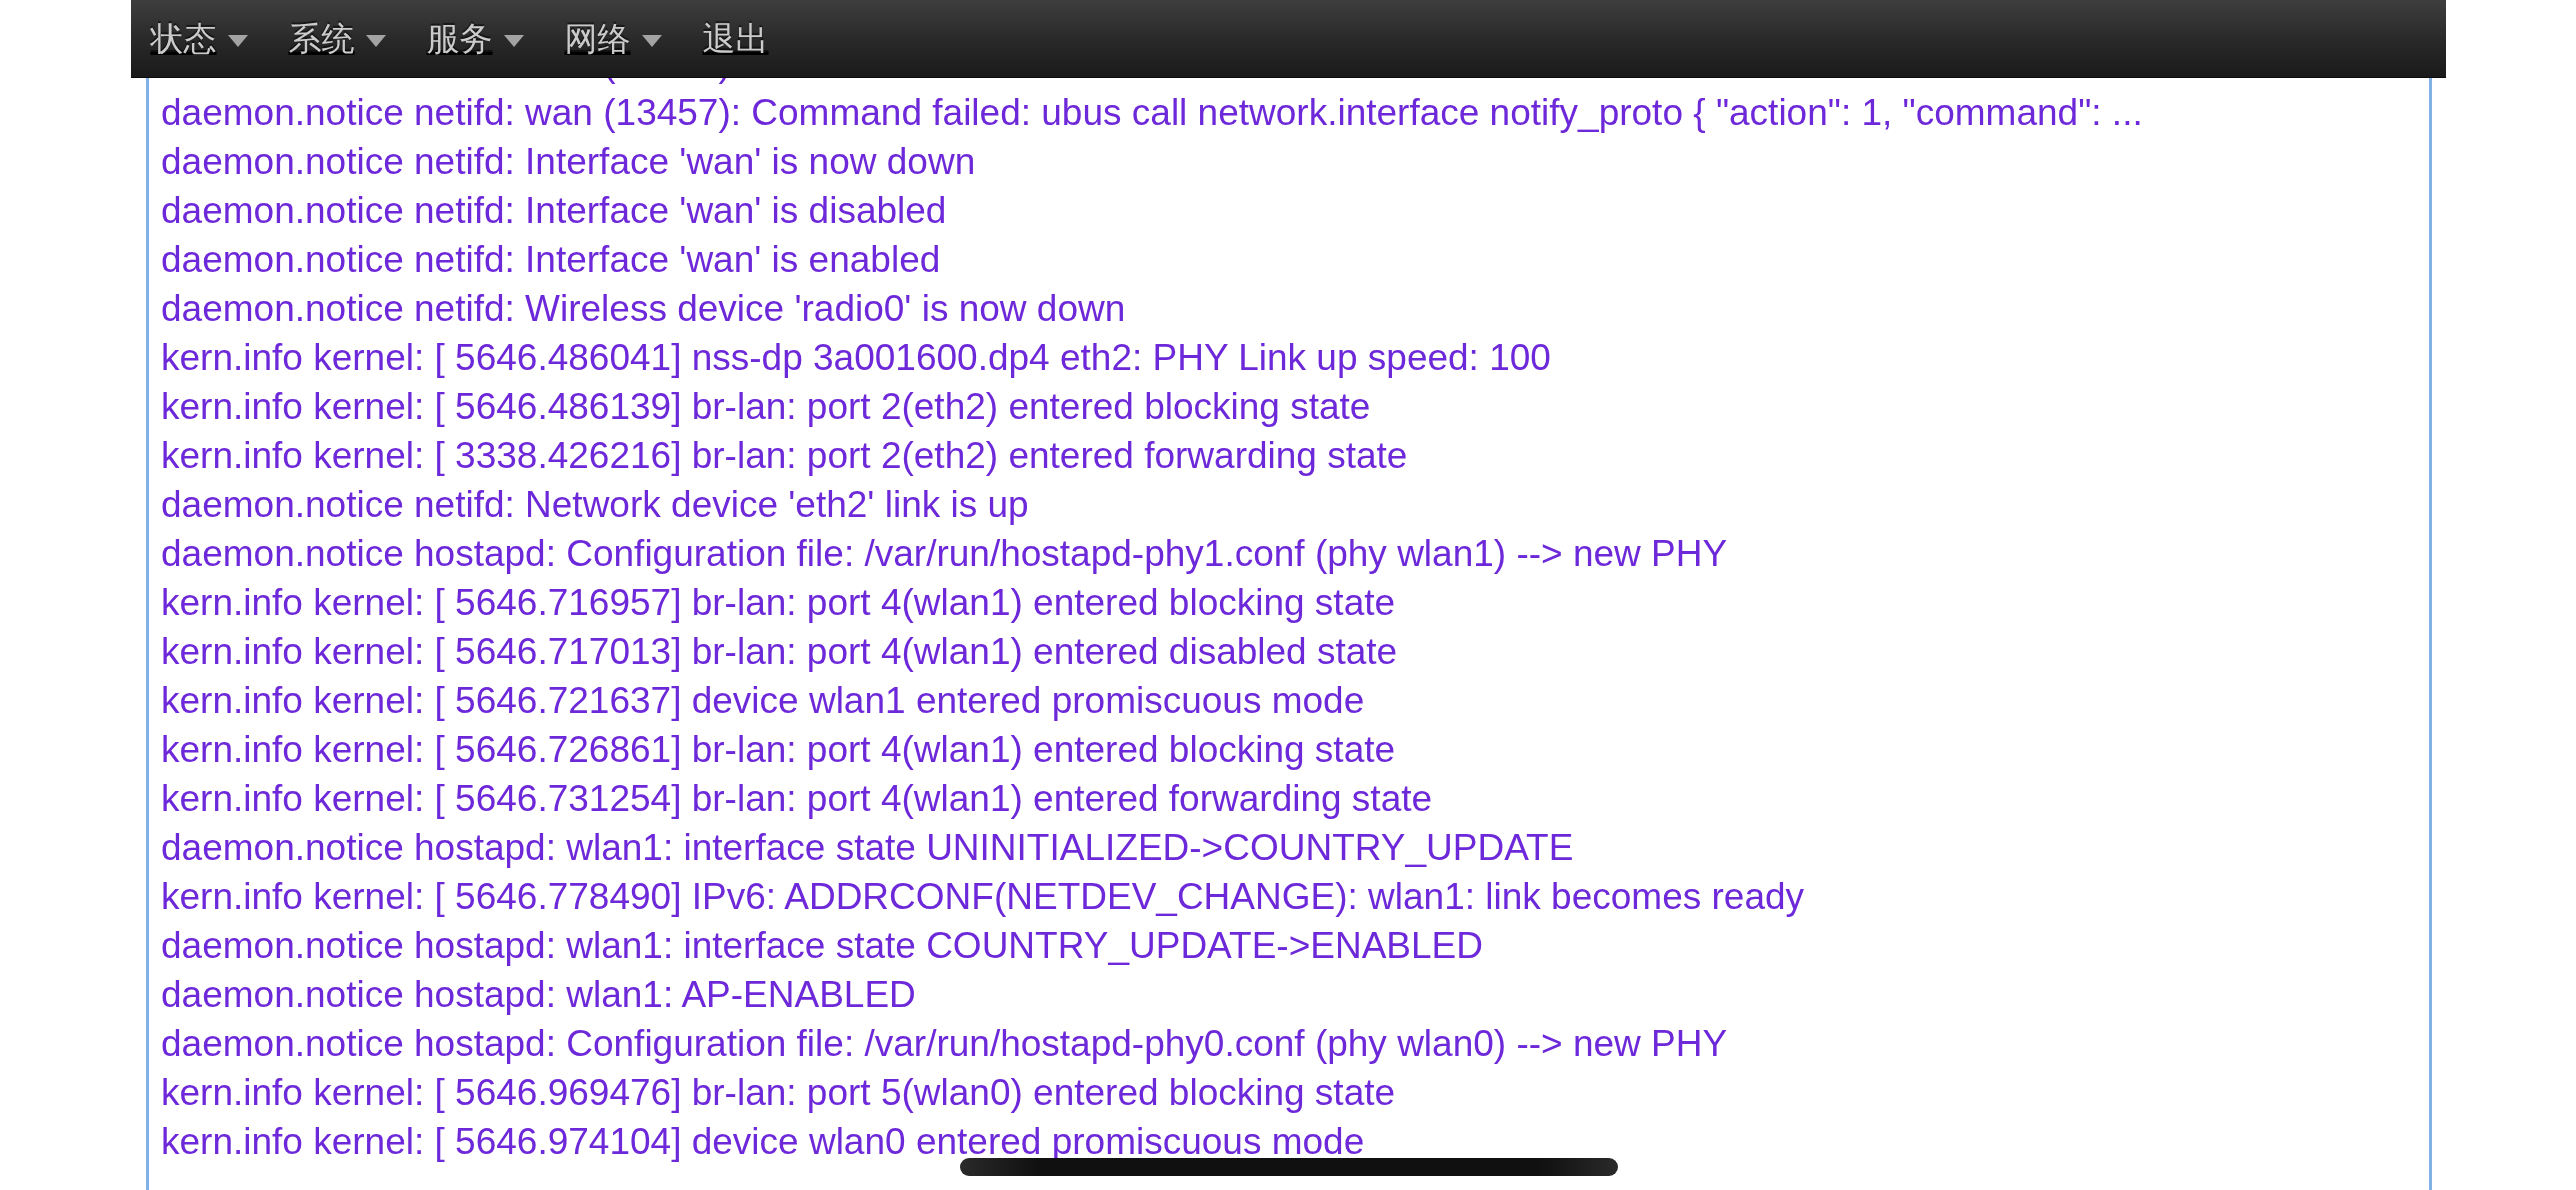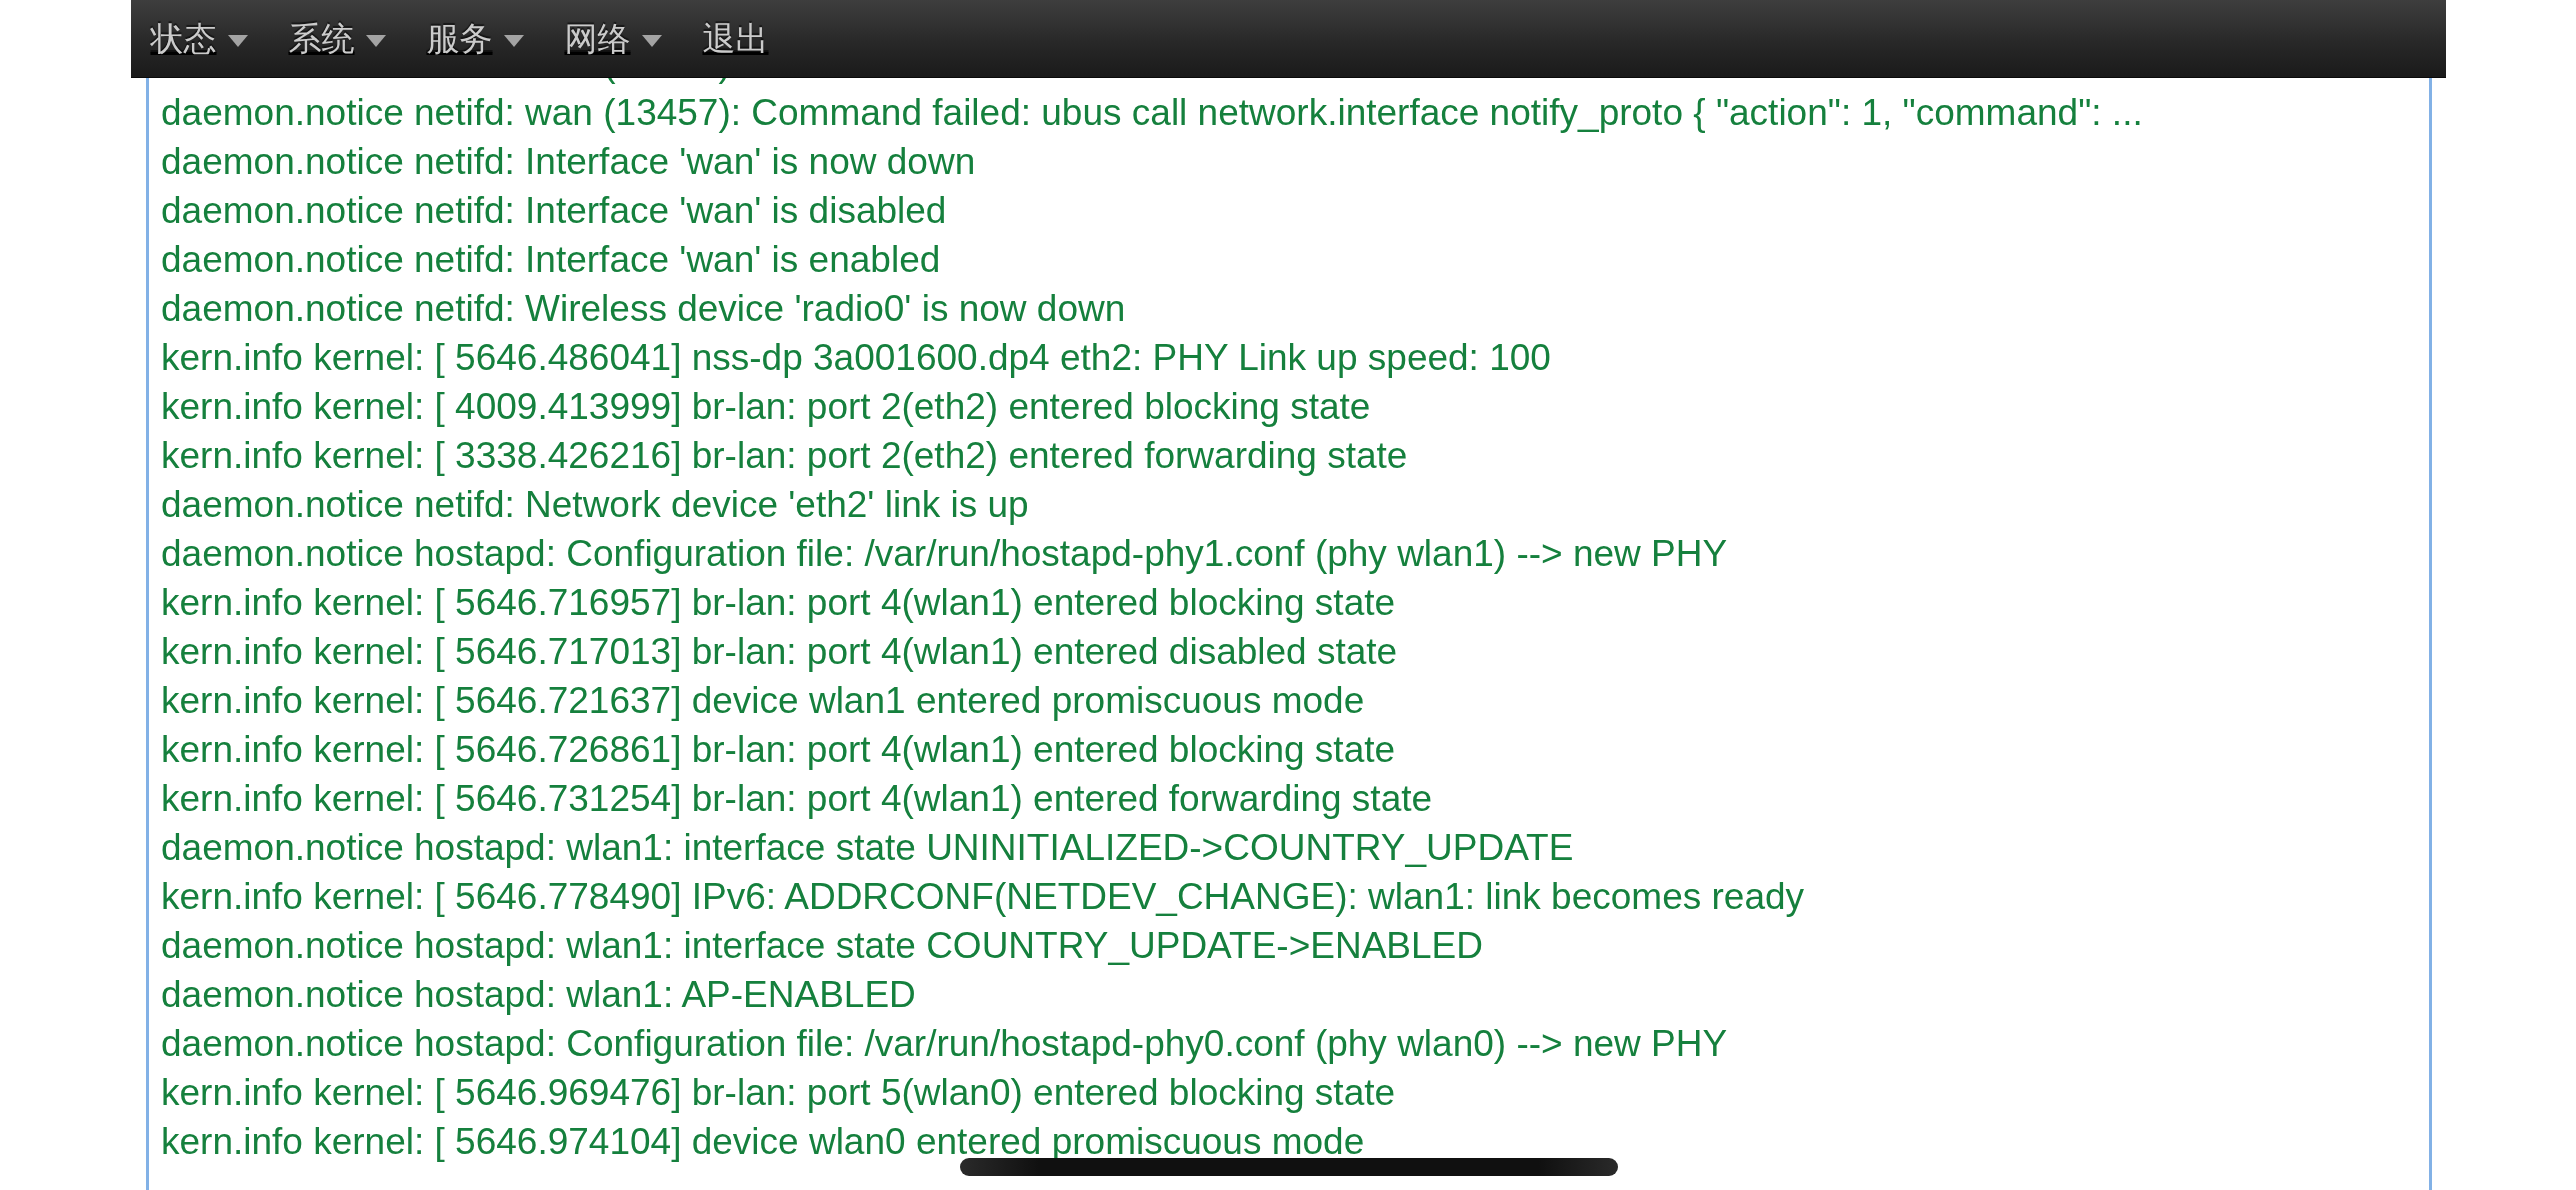--- a/index.html
+++ b/index.html
@@ -27,21 +27,21 @@
     border-top:12px solid #a3a3a3;margin-top:5.6px;
   }
   
   .logbox{
     position:absolute;left:146px;top:-18.5px;width:2286px;height:1391px;
     border-left:3.7px solid #82b1e6;border-right:3.7px solid #82b1e6;
     box-sizing:border-box;background:#ffffff;overflow:hidden;
     padding:57px 0 0 12px;z-index:1;
   }
   .log-line{
-    white-space:pre;font-size:37px;line-height:49px;color:#15803d;
+    white-space:pre;font-size:37px;line-height:49px;color:#6d28d9;
     letter-spacing:0;
   }
   
   .scroll-indicator{
     position:absolute;left:960px;top:1158px;width:658px;height:17.6px;
     border-radius:9.3px;z-index:6;
     background:linear-gradient(90deg,#2a2a2a,#101010 12%,#101010 88%,#2a2a2a);
   }
 </style>
 </head>
@@ -49,21 +49,21 @@
 
 <div class="logbox">
   <div>
       <div class="log-line">daemon.notice netifd: wan (13457): Command failed: Permission denied</div>
       <div class="log-line">daemon.notice netifd: wan (13457): Command failed: ubus call network.interface notify_proto { "action": 1, "command": ...</div>
       <div class="log-line">daemon.notice netifd: Interface 'wan' is now down</div>
       <div class="log-line">daemon.notice netifd: Interface 'wan' is disabled</div>
       <div class="log-line">daemon.notice netifd: Interface 'wan' is enabled</div>
       <div class="log-line">daemon.notice netifd: Wireless device 'radio0' is now down</div>
       <div class="log-line">kern.info kernel: [ 5646.486041] nss-dp 3a001600.dp4 eth2: PHY Link up speed: 100</div>
-      <div class="log-line">kern.info kernel: [ 4009.413999] br-lan: port 2(eth2) entered blocking state</div>
+      <div class="log-line">kern.info kernel: [ 5646.486139] br-lan: port 2(eth2) entered blocking state</div>
       <div class="log-line">kern.info kernel: [ 3338.426216] br-lan: port 2(eth2) entered forwarding state</div>
       <div class="log-line">daemon.notice netifd: Network device 'eth2' link is up</div>
       <div class="log-line">daemon.notice hostapd: Configuration file: /var/run/hostapd-phy1.conf (phy wlan1) --&gt; new PHY</div>
       <div class="log-line">kern.info kernel: [ 5646.716957] br-lan: port 4(wlan1) entered blocking state</div>
       <div class="log-line">kern.info kernel: [ 5646.717013] br-lan: port 4(wlan1) entered disabled state</div>
       <div class="log-line">kern.info kernel: [ 5646.721637] device wlan1 entered promiscuous mode</div>
       <div class="log-line">kern.info kernel: [ 5646.726861] br-lan: port 4(wlan1) entered blocking state</div>
       <div class="log-line">kern.info kernel: [ 5646.731254] br-lan: port 4(wlan1) entered forwarding state</div>
       <div class="log-line">daemon.notice hostapd: wlan1: interface state UNINITIALIZED-&gt;COUNTRY_UPDATE</div>
       <div class="log-line">kern.info kernel: [ 5646.778490] IPv6: ADDRCONF(NETDEV_CHANGE): wlan1: link becomes ready</div>

